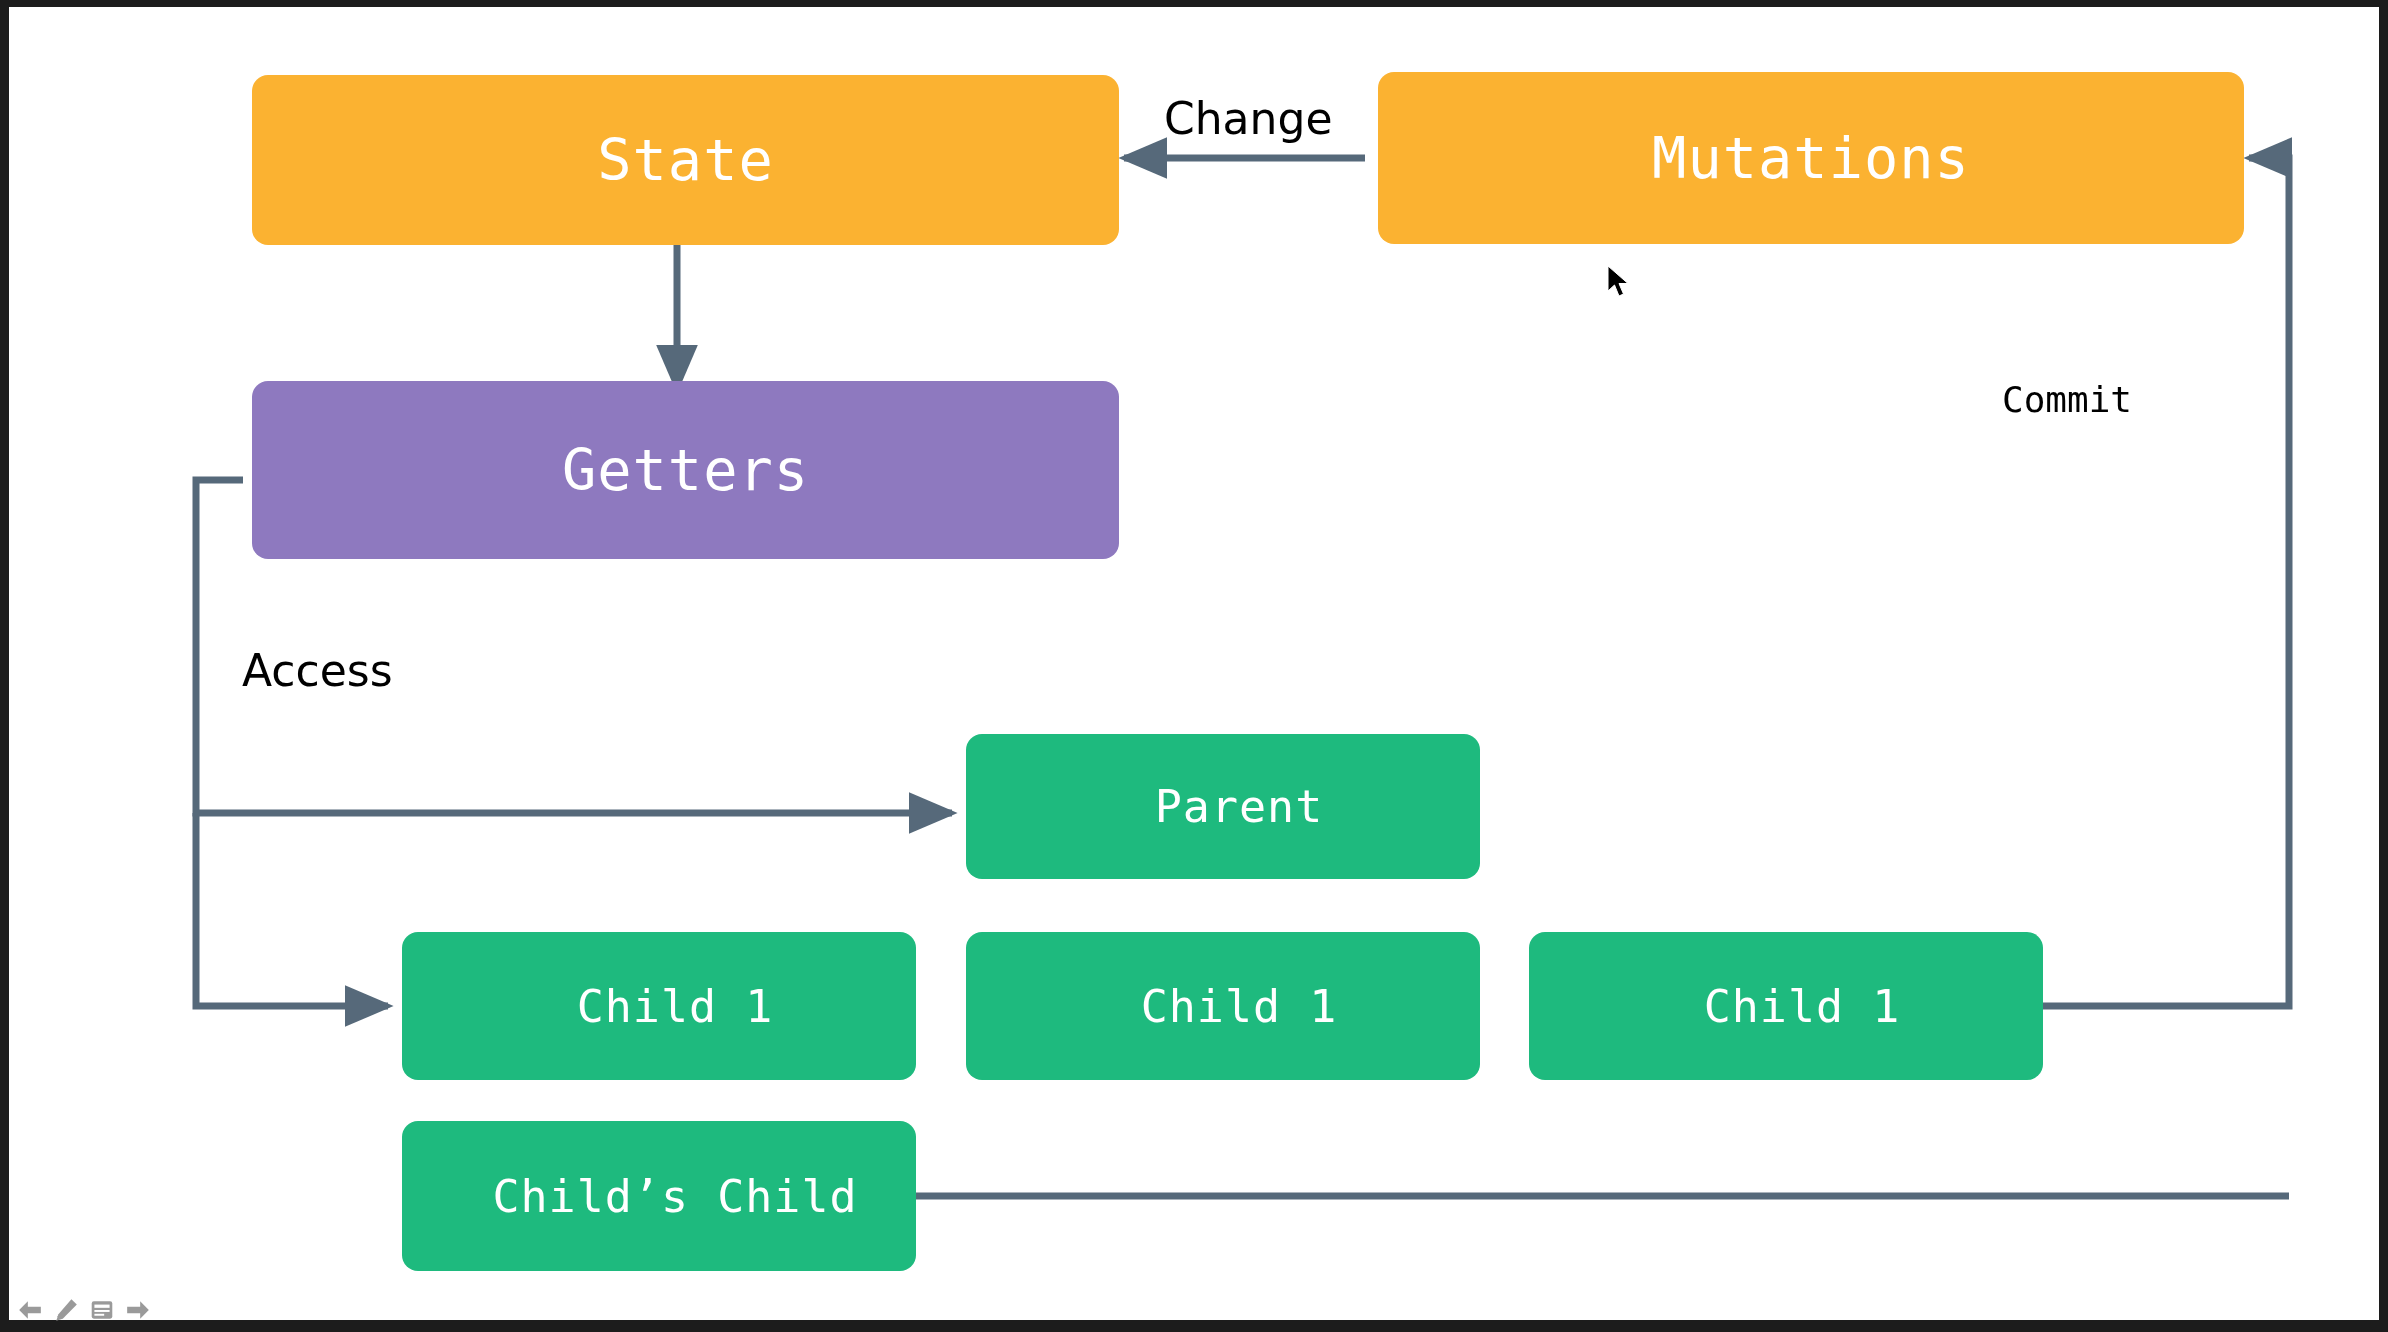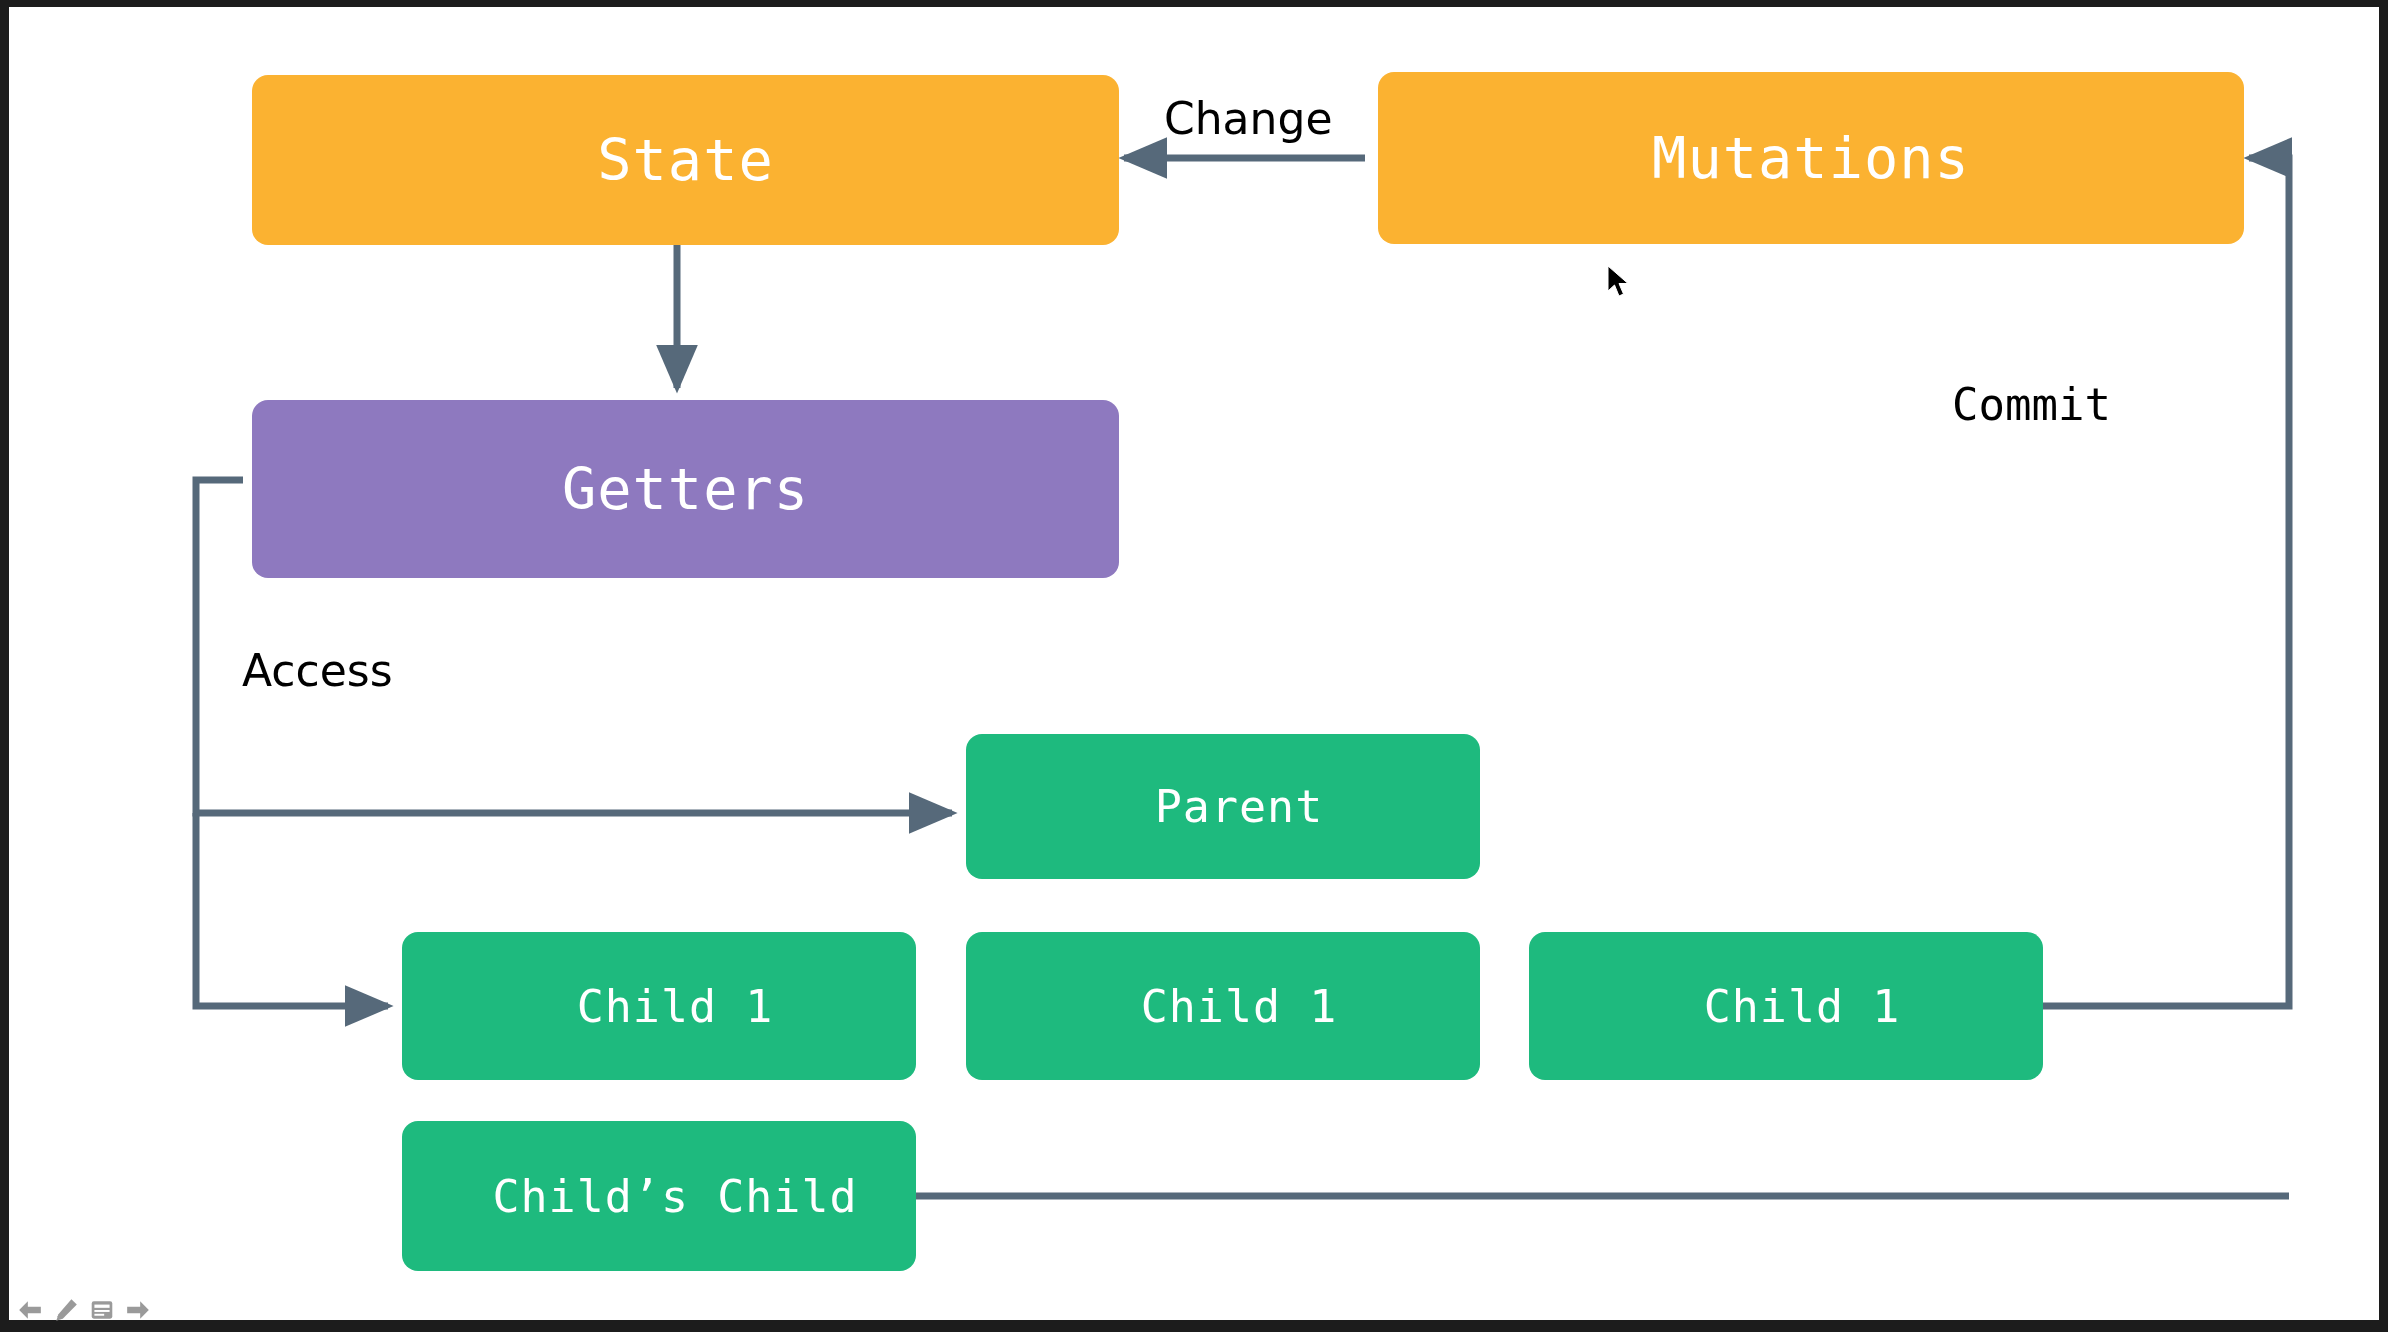--- a/index.html
+++ b/index.html
@@ -46,44 +46,44 @@
     letter-spacing: 1px;
     white-space: nowrap;
     user-select: none;
   }
   .node.orange { background: #fbb231; }
   .node.purple { background: #8e79bf; }
   .node.green  { background: #1eba7e; padding-left: 32px; }
 
   #node-state     { left: 243px;  top: 68px;   width: 867px; height: 170px; font-size: 57px; }
   #node-mutations { left: 1369px; top: 65px;   width: 866px; height: 172px; font-size: 57px; }
-  #node-getters   { left: 243px;  top: 393px;  width: 867px; height: 178px; font-size: 57px; }
+  #node-getters   { left: 243px;  top: 374px;  width: 867px; height: 178px; font-size: 57px; }
   #node-parent    { left: 957px;  top: 727px;  width: 482px; height: 145px; font-size: 45px; }
   #node-child1a   { left: 393px;  top: 925px;  width: 482px; height: 148px; font-size: 45px; }
   #node-child1b   { left: 957px;  top: 925px;  width: 482px; height: 148px; font-size: 45px; }
   #node-child1c   { left: 1520px; top: 925px;  width: 482px; height: 148px; font-size: 45px; }
   #node-childs-child { left: 393px; top: 1114px; width: 482px; height: 150px; font-size: 45px; }
 
   
   .edge-label {
     position: absolute;
     color: #000000;
     white-space: nowrap;
     user-select: none;
   }
   #label-change {
     left: 1155px; top: 80px;
     font-family: "DejaVu Sans", sans-serif;
     font-size: 44px;
     margin-top: 6px;
   }
   #label-commit {
-    left: 1943px; top: 372px;
+    left: 1993px; top: 372px;
     font-family: "DejaVu Sans Mono", monospace;
-    font-size: 44px;
+    font-size: 36px;
   }
   #label-access {
     left: 233px; top: 638px;
     font-family: "DejaVu Sans", sans-serif;
     font-size: 44px;
   }
 
   
   #edges {
     position: absolute;

